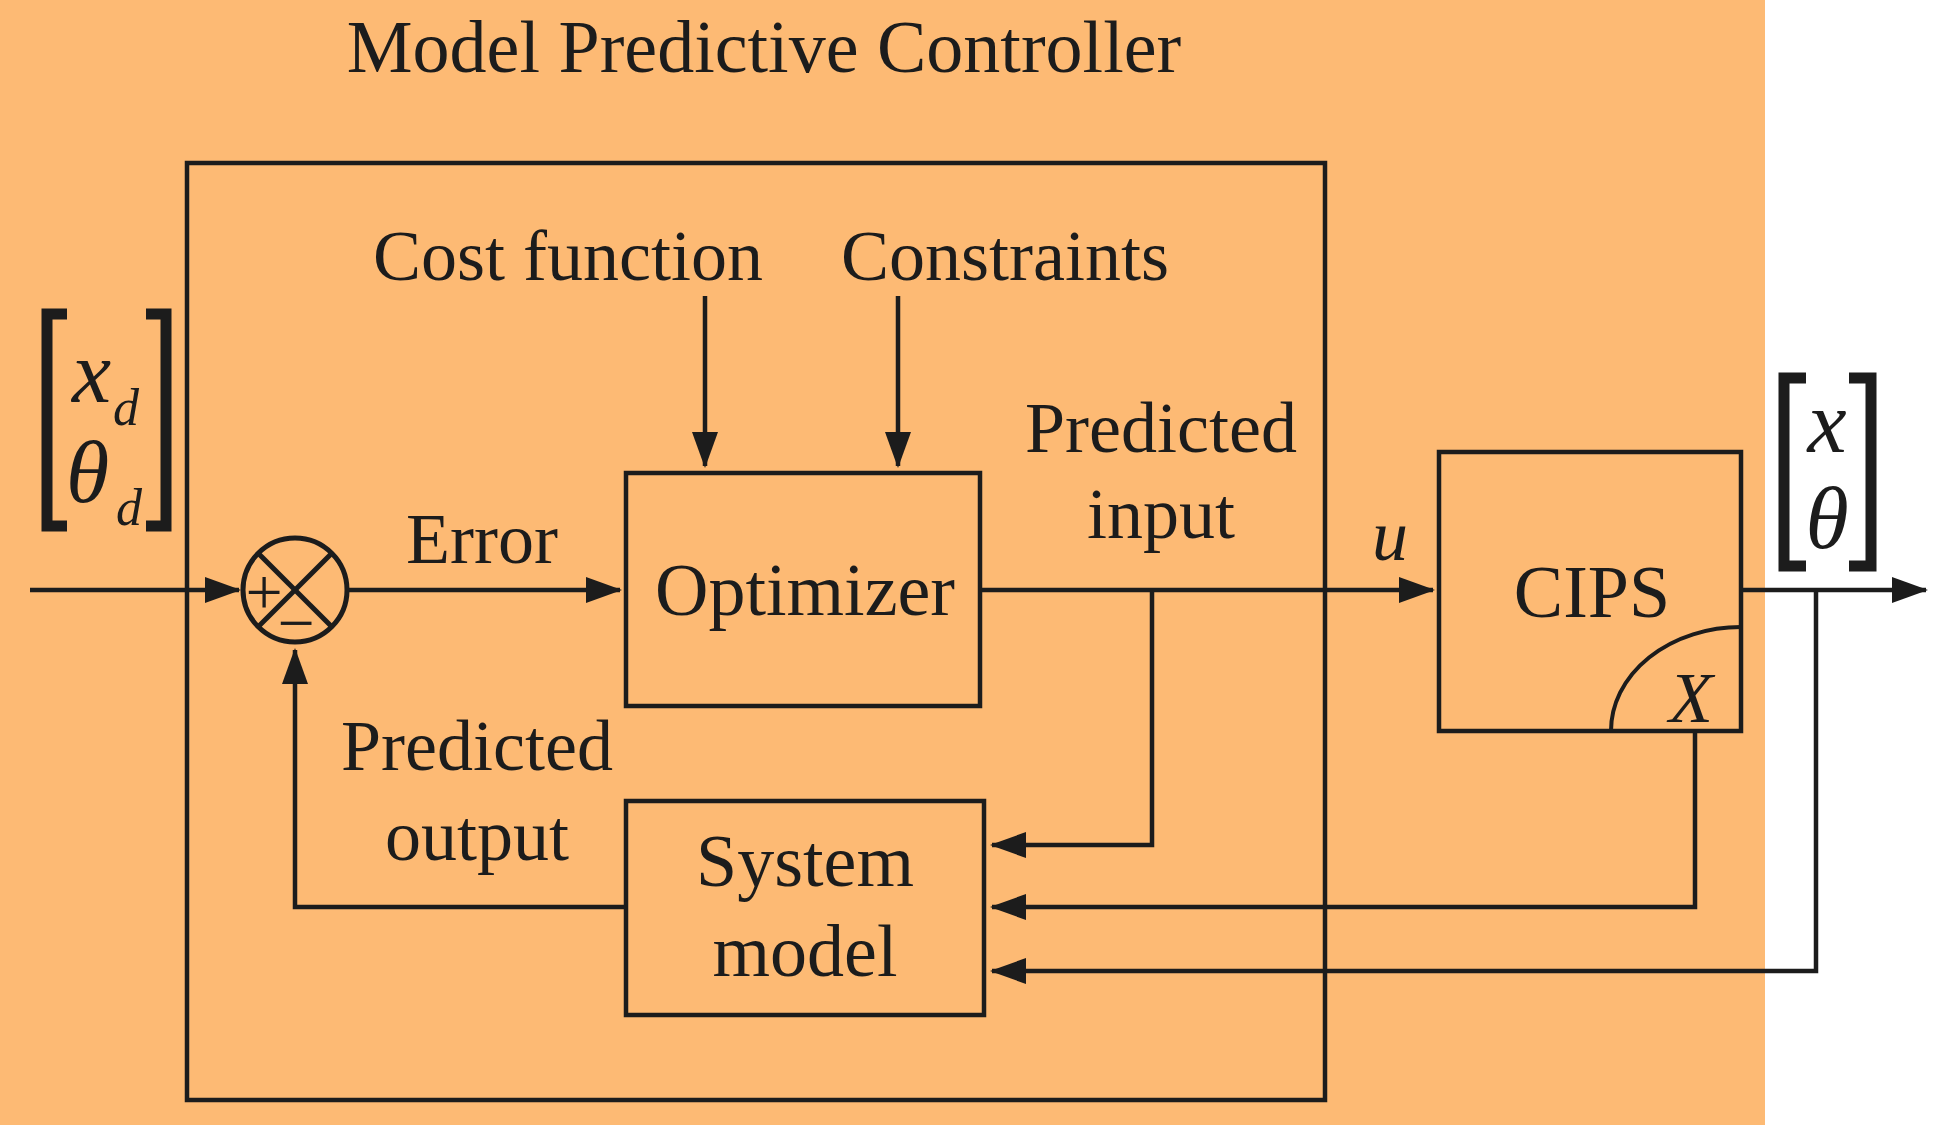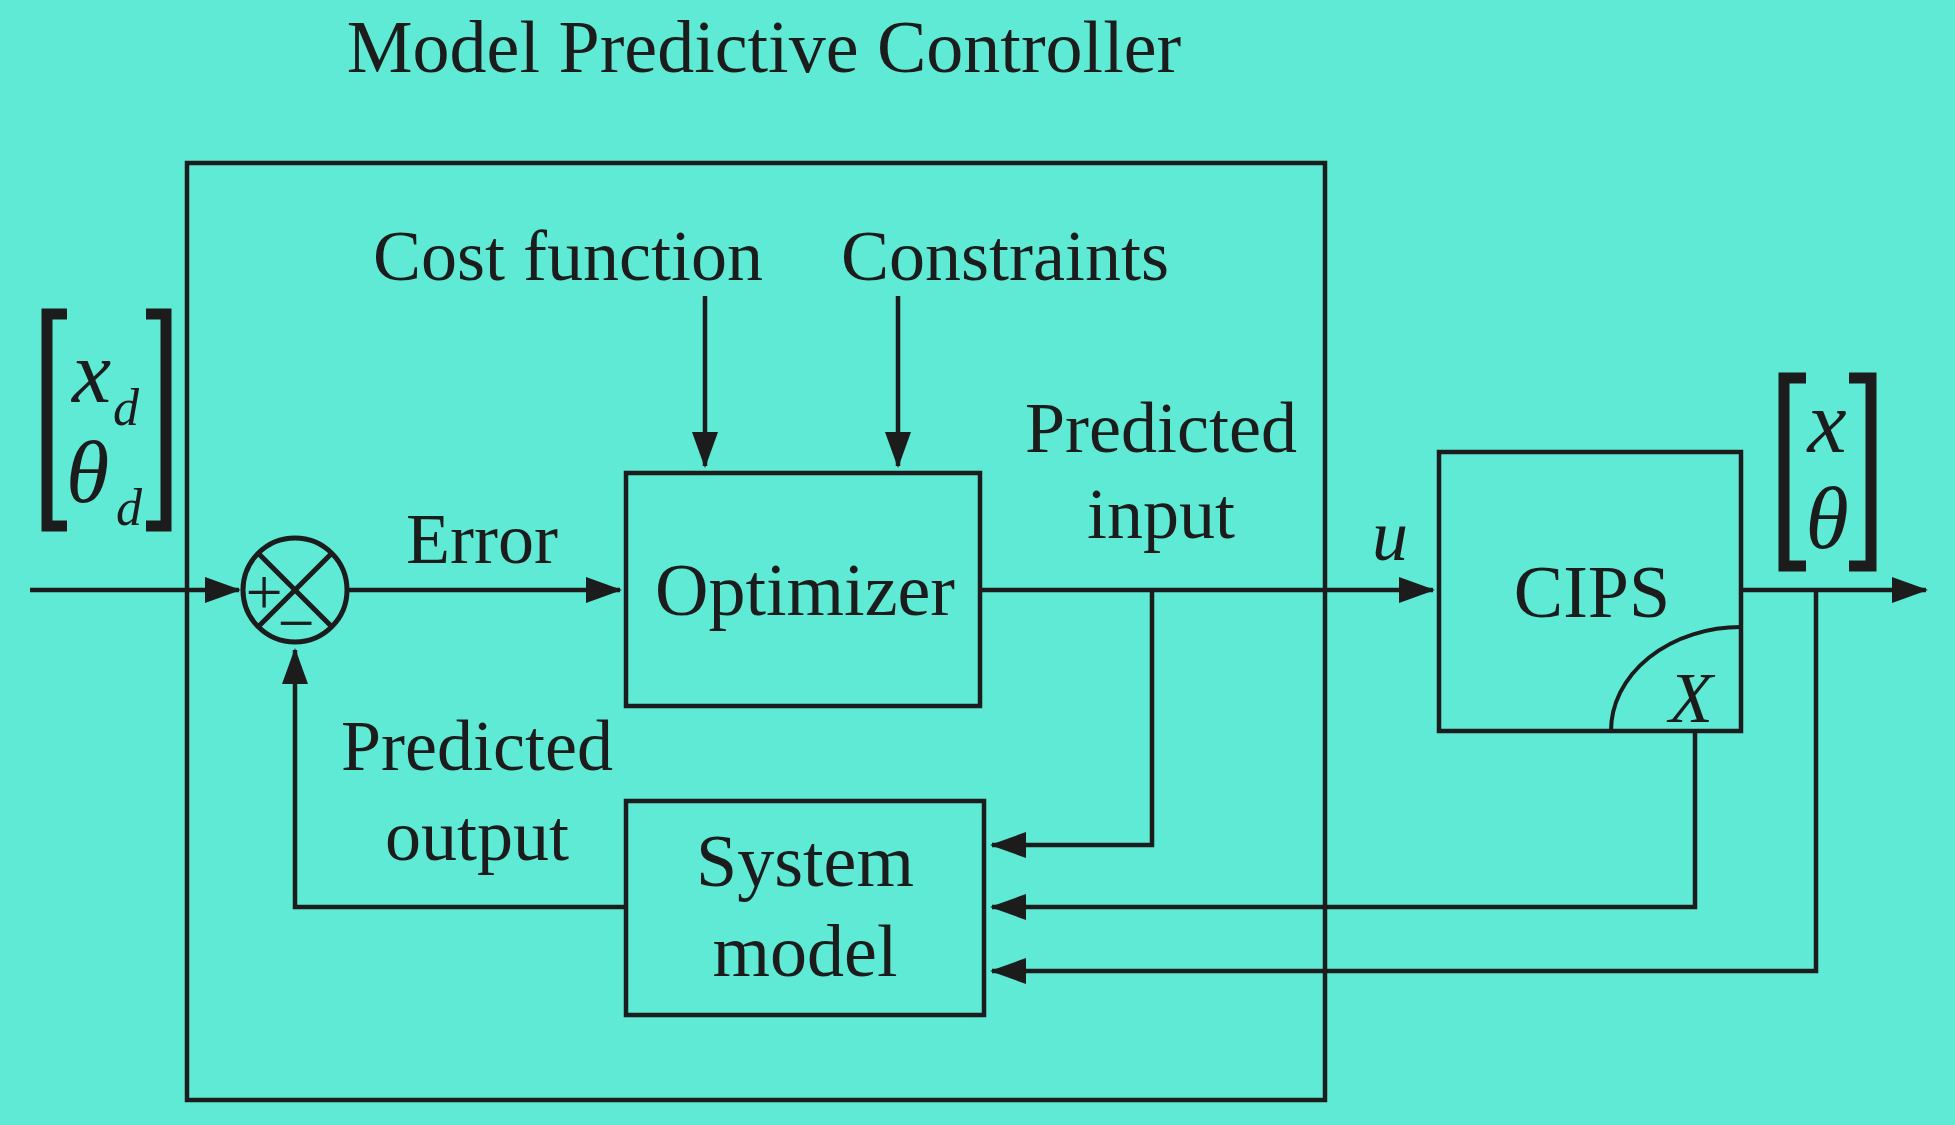--- a/index.html
+++ b/index.html
@@ -1,19 +1,19 @@
 <!DOCTYPE html>
 <html><head>
 <meta charset="utf-8">
 <style>
   html, body { margin: 0; padding: 0; background: #ffffff; }
   .stage {
     position: relative;
-    width: 1955px; height: 1125px;
-    background: #5eead4;
+    width: 1765px; height: 1125px;
+    background: #fdba74;
     font-family: "Liberation Serif", "DejaVu Serif", serif;
   }
   svg text {
     font-family: "Liberation Serif", "DejaVu Serif", serif;
     fill: #1c1c1c;
   }
   .lbl   { font-size: 72px; }
   .lbl-lg{ font-size: 74px; }
   .boxlbl{ font-size: 74px; }
   .mathv { font-size: 88px; font-style: italic; }

